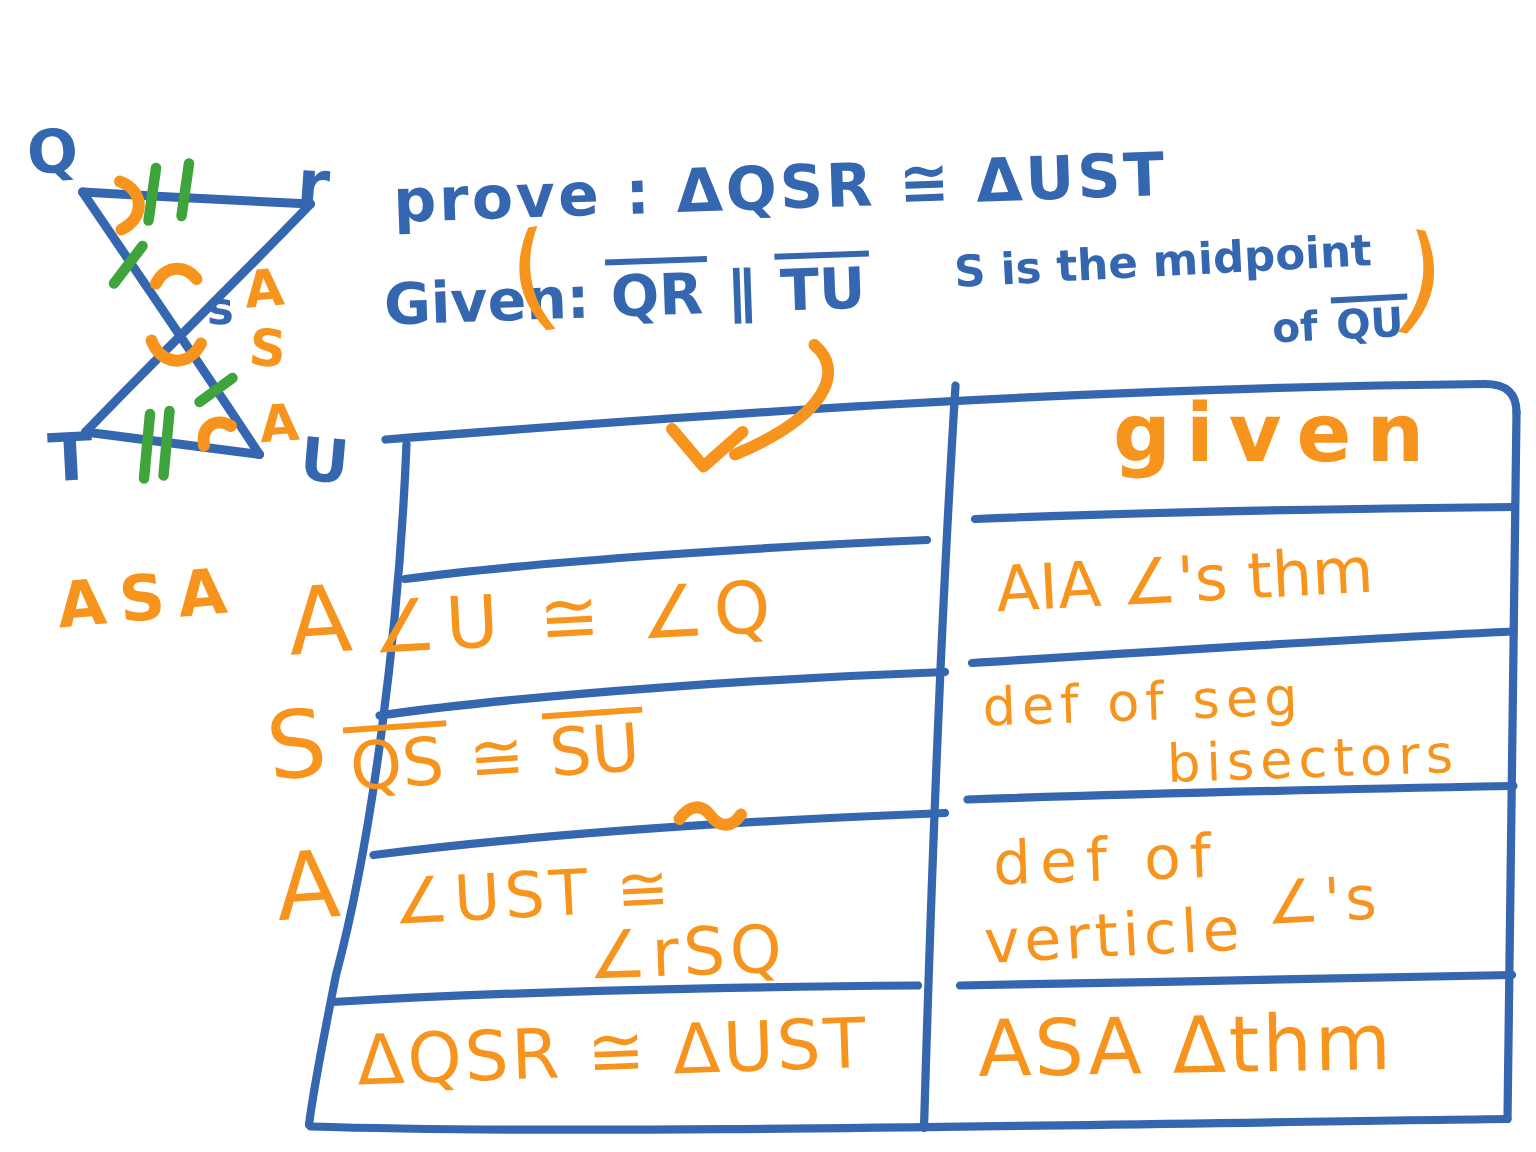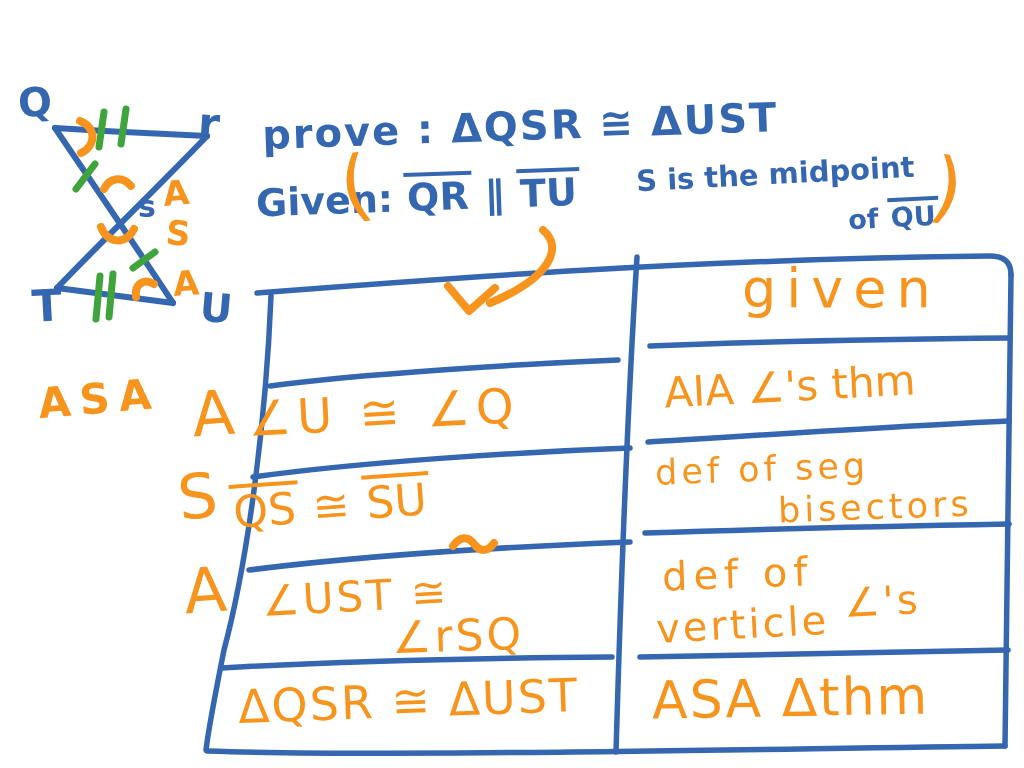--- a/index.html
+++ b/index.html
@@ -109,21 +109,21 @@
     <span class="ov">QU</span>
   </div>
   <div class="txt orange" style="left:932px;top:148px;font-size:78px;font-weight:400;transform:rotate(10deg);">)</div>
 
   <div class="txt orange" style="left:38px;top:378px;font-size:42px;letter-spacing:9px;transform:rotate(-5deg);">ASA</div>
 
   <div class="txt orange" style="left:192px;top:383px;font-size:62px;font-weight:400;transform:rotate(-4deg);">A</div>
   <div class="txt orange" style="left:178px;top:466px;font-size:62px;font-weight:400;transform:rotate(-6deg);">S</div>
   <div class="txt orange" style="left:184px;top:560px;font-size:62px;font-weight:400;transform:rotate(-4deg);">A</div>
 
-  <div class="txt orange" style="left:742px;top:262px;font-size:54px;font-weight:400;letter-spacing:10px;">given</div>
+  <div class="txt orange" style="left:742px;top:262px;font-size:54px;font-weight:700;letter-spacing:10px;">given</div>
 
   <div class="txt orange" style="left:248px;top:388px;font-size:48px;font-weight:400;letter-spacing:6px;transform:rotate(-3deg);">∠U ≅ ∠Q</div>
   <div class="txt orange" style="left:664px;top:366px;font-size:42px;font-weight:400;transform:rotate(-3deg);">AIA ∠'s thm</div>
 
   <div class="txt orange" style="left:230px;top:478px;font-size:44px;font-weight:400;transform:rotate(-4deg);">
     <span class="ov">QS</span>
     <span>≅</span>
     <span class="ov">SU</span>
   </div>
   <div class="txt orange" style="left:655px;top:452px;font-size:35px;font-weight:400;letter-spacing:4px;transform:rotate(-2deg);">def of seg</div>

